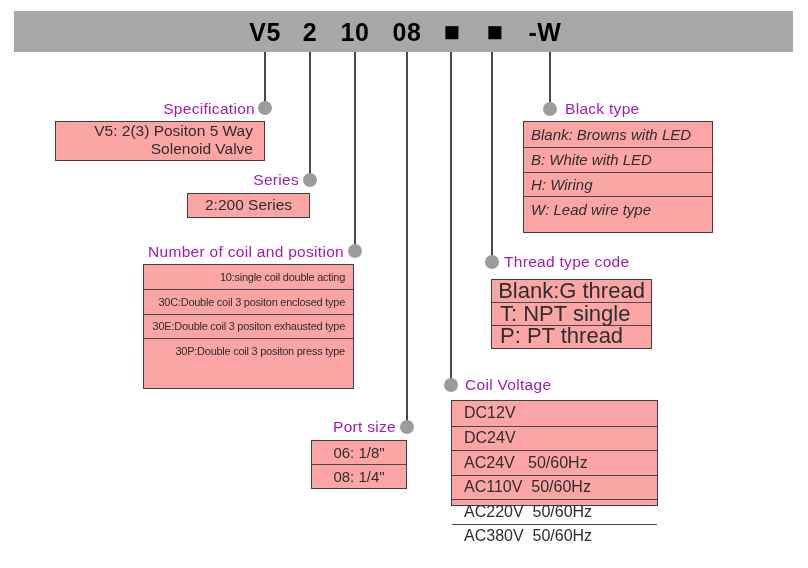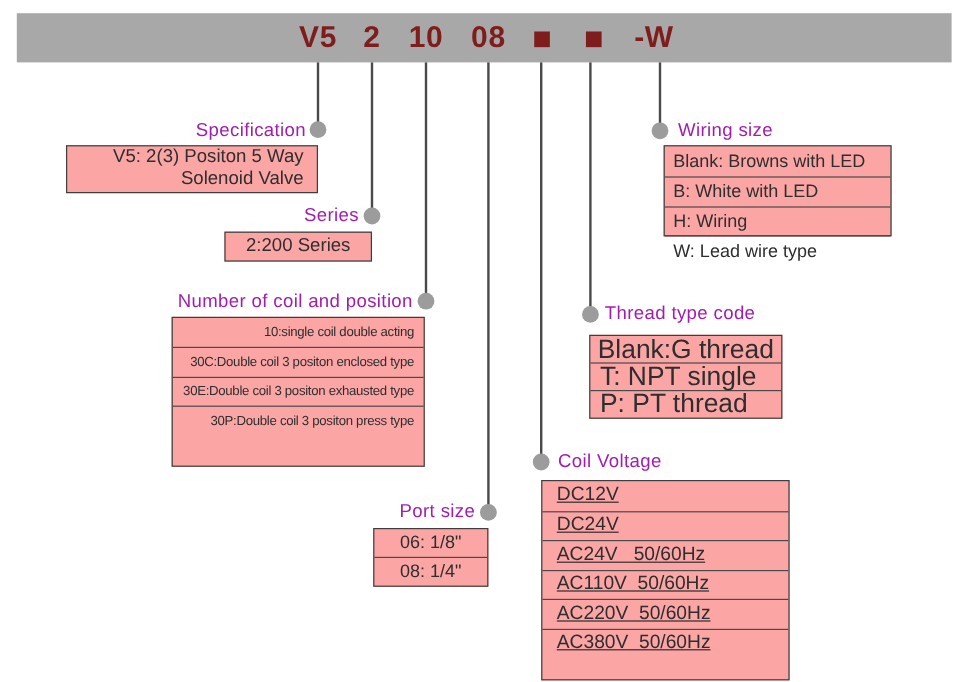--- a/index.html
+++ b/index.html
@@ -17,21 +17,21 @@
   .codebar {
     position: absolute;
     left: 14px; top: 11px;
     width: 779px; height: 41px;
     background: #a8a8a8;
   }
   .seg {
     position: absolute;
     top: 50%;
     transform: translate(-50%, -50%);
-    color: #7f1d1d;
+    color: #000000;
     font-weight: bold;
     font-size: 25px;
     letter-spacing: 0.5px;
     white-space: pre;
     font-family: "Liberation Sans", sans-serif;
   }
   .seg.square { font-size: 27px; line-height: 21px; }
   .seg-0 { left: 251px; }
   .seg-1 { left: 296px; }
   .seg-2 { left: 341px; }
@@ -97,30 +97,30 @@
 
   
   .box-coil { left: 143px; top: 264px; width: 211px; height: 125px; }
   .box-coil .row { height: 24.4px; justify-content: flex-end; padding-right: 8px; font-size: 11px; letter-spacing: -0.25px; }
 
   
   .box-port { left: 311px; top: 440px; width: 96px; height: 49px; }
   .box-port .row { height: 23px; justify-content: center; font-size: 15px; }
 
   
-  .box-voltage { left: 451px; top: 400px; width: 207px; height: 167px; text-decoration: underline; }
+  .box-voltage { left: 451px; top: 400px; width: 207px; height: 106px; }
   .box-voltage .row { height: 24.5px; justify-content: flex-start; padding-left: 12px; font-size: 16px; }
 
   
   .box-thread { left: 491px; top: 279px; width: 161px; height: 70px; }
   .box-thread .row { height: 22.3px; justify-content: flex-start; padding-left: 8px; font-size: 22px; }
   .box-thread .row:first-child { justify-content: center; padding-left: 0; }
 
   
-  .box-wiring { left: 553px; top: 121px; width: 190px; height: 76px; }
+  .box-wiring { left: 523px; top: 121px; width: 190px; height: 112px; font-style: italic; }
   .box-wiring .row { height: 24.8px; justify-content: flex-start; padding-left: 7px; font-size: 15px; }
 </style>
 </head>
 <body>
 
 <div class="canvas">
 
   <div class="codebar">
     <span class="seg seg-0">V5</span>
     <span class="seg seg-1">2</span>
@@ -146,21 +146,21 @@
   <div class="dot" style="left:444px; top:378px;"></div>
   <div class="dot" style="left:485px; top:255px;"></div>
   <div class="dot" style="left:543px; top:102px;"></div>
 
   <div class="lbl lbl-right lbl-spec">Specification</div>
   <div class="lbl lbl-right lbl-series">Series</div>
   <div class="lbl lbl-right lbl-coil">Number of coil and position</div>
   <div class="lbl lbl-right lbl-port">Port size</div>
   <div class="lbl lbl-voltage">Coil Voltage</div>
   <div class="lbl lbl-thread">Thread type code</div>
-  <div class="lbl lbl-wiring">Wiring size</div>
+  <div class="lbl lbl-wiring">Black type</div>
 
   <div class="box box-spec">
       <div class="row">V5: 2(3) Positon 5 Way</div>
       <div class="row">Solenoid Valve</div>
     </div>
   <div class="box box-series">
       <div class="row">2:200 Series</div>
     </div>
   <div class="box box-coil">
       <div class="row">10:single coil double acting</div>

